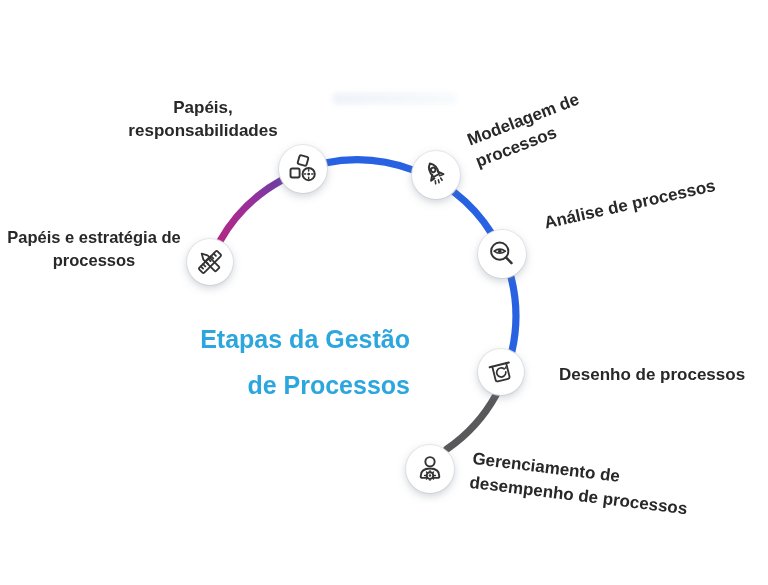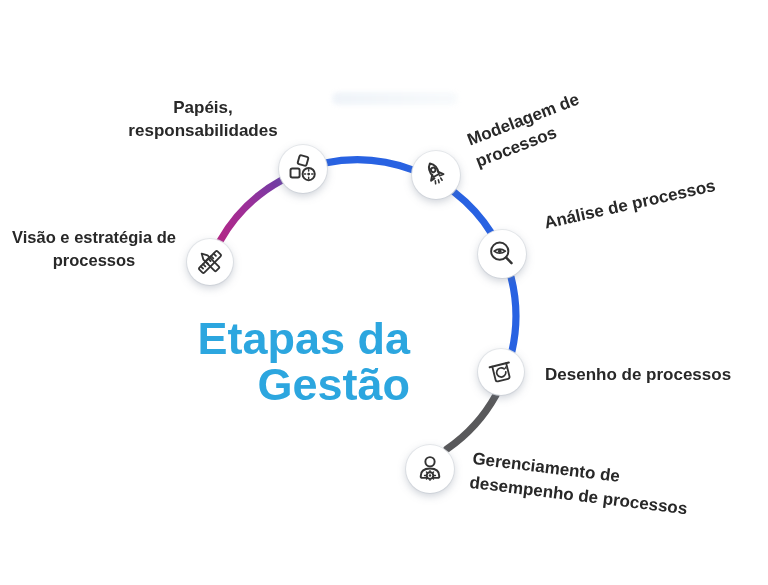--- a/index.html
+++ b/index.html
@@ -34,21 +34,21 @@
   }
   .align-right{text-align:center;}
   #modelagem-label{transform:rotate(-21deg);transform-origin:0 0;}
   #analise-label{transform:rotate(-12.5deg);transform-origin:0 0;}
   #gerenciamento-label{transform:rotate(7deg);transform-origin:0 0;line-height:24px;}
   #title{
     position:absolute;left:58px;top:316px;width:352px;
     text-align:right;
     color:#2ca6df;
     font-weight:700;
-    font-size:45px;
+    font-size:25px;
     line-height:46px;
     letter-spacing:0px;
   }
   .icon{stroke:#333;stroke-width:1.7;fill:none;stroke-linecap:round;stroke-linejoin:round;}
 </style>
 </head>
 <body>
 
 <div id="canvas">
 
@@ -126,33 +126,34 @@
   <div class="node" style="left:406px;top:445px;width:48px;height:48px;">
     <svg class="icon" width="34" height="34" viewBox="0 0 30 30">
       <circle cx="15" cy="8.6" r="4.1"></circle>
       <path d="M6.8 21.3 Q6.8 14.6 15 14.6 Q23.2 14.6 23.2 21.3 Q23.2 22.8 21.7 22.8 H8.3 Q6.8 22.8 6.8 21.3 Z"></path>
       <path d="M15 16.6 v1.2 M15 23.8 v1.2 M11.4 20.8 h-1.2 M18.6 20.8 h1.2 M17.2 18.6 l0.9 -0.9 M12.8 18.6 l-0.9 -0.9 M17.2 23 l0.9 0.9 M12.8 23 l-0.9 0.9" stroke-width="1.3"></path>
       <circle cx="15" cy="20.8" r="2.9" fill="#fff"></circle>
       <circle cx="15" cy="20.8" r="1.1" fill="#333" stroke="none"></circle>
     </svg>
   </div>
 
-  <div class="step-label align-right" id="visao-label" style="left:6px;top:226px;width:176px;font-size:16.5px;">Visão e estratégia de
+  <div class="step-label align-right" id="visao-label" style="left:6px;top:226px;width:176px;font-size:16.5px;">Papéis e estratégia de
 processos</div>
 
   <div class="step-label align-right" id="papeis-label" style="left:118px;top:96px;width:170px;">Papéis,
 responsabilidades</div>
 
   <div class="step-label" id="modelagem-label" style="left:464px;top:130px;width:160px;">Modelagem de
 processos</div>
 
   <div class="step-label" id="analise-label" style="left:542px;top:212px;width:200px;">Análise de processos</div>
 
-  <div class="step-label" id="desenho-label" style="left:545px;top:363px;width:200px;">Desenho de processos</div>
+  <div class="step-label" id="desenho-label" style="left:559px;top:363px;width:200px;">Desenho de processos</div>
 
   <div class="step-label" id="gerenciamento-label" style="left:474px;top:447px;width:230px;">Gerenciamento de
 desempenho de processos</div>
 
   <div id="title">
     <div>Etapas da Gestão</div>
+    <div>de Processos</div>
   </div>
 
 </div>
 
 </body></html>

